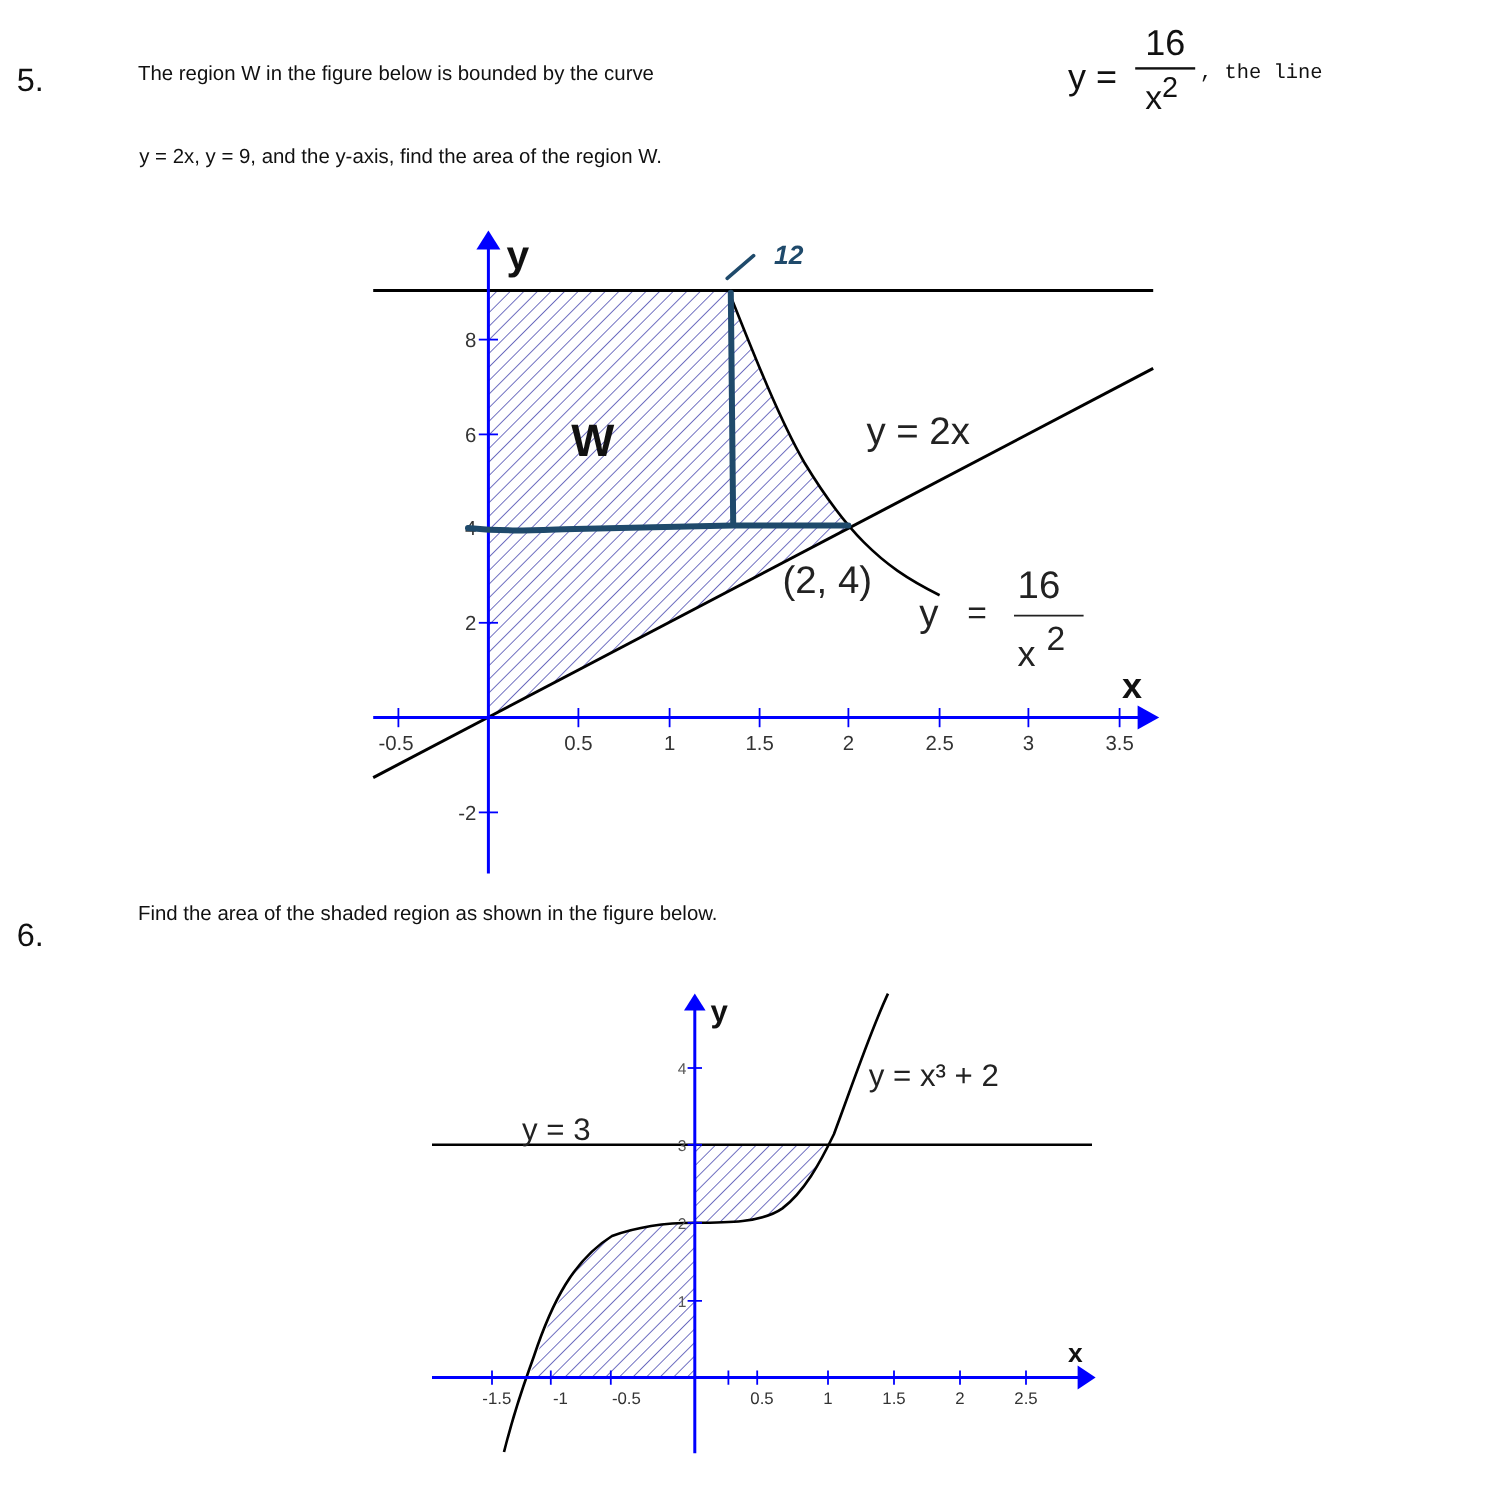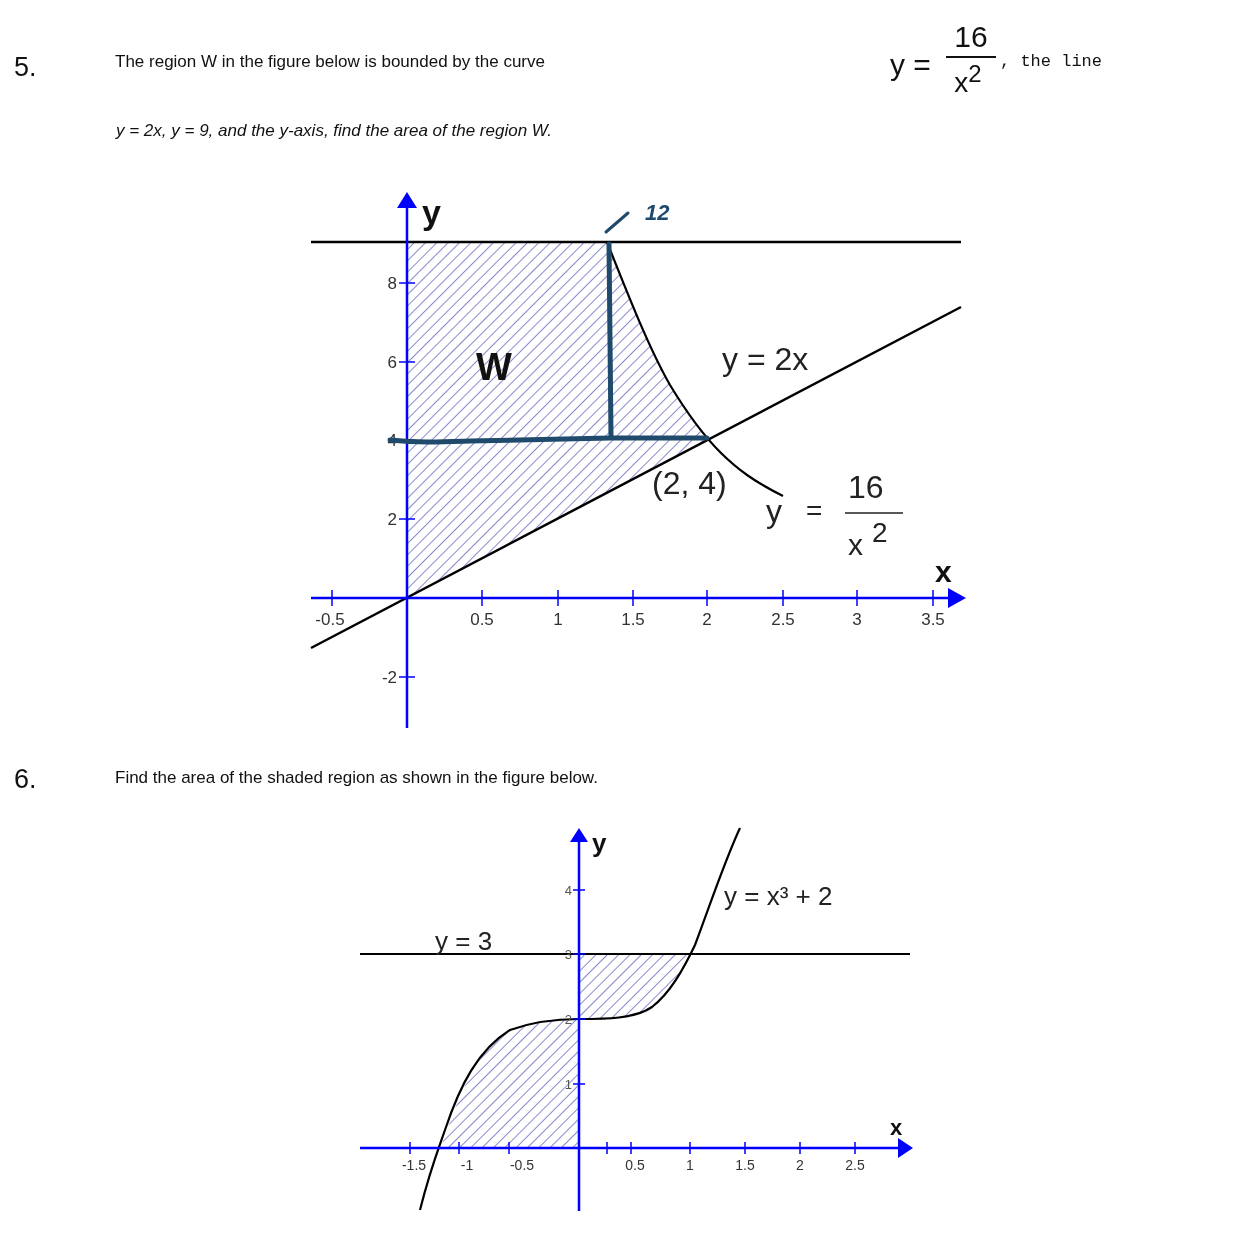--- a/index.html
+++ b/index.html
@@ -18,24 +18,24 @@
 
 <div class="qnum" style="left:14px; top:52px;">5.</div>
 <div class="qtext" style="left:115px; top:52px;">The region W in the figure below is bounded by the curve</div>
 <div class="qtext" style="left:890px; top:48px; font-size:30px;">y =</div>
 <div class="frac" style="left:946px; top:20px; width:50px;">
   <span class="num">16</span>
   <span class="bar"></span>
   <span style="font-size:28px; margin-left:-6px;"><span>x</span><sup style="font-size:24px;">2</sup></span>
 </div>
 <div class="qtext" style="left:1000px; top:52px;font-family:Liberation Mono, monospace;">, the line</div>
-<div class="qtext" style="left:116px; top:121px;font-style:italic;">y = 2x, y = 9,  and the y-axis, find the area of the region W.</div>
+<div class="qtext" style="left:116px; top:121px;">y = 2x, y = 9,  and the y-axis, find the area of the region W.</div>
 
 <div class="qnum" style="left:14px; top:764px;">6.</div>
-<div class="qtext" style="left:115px; top:768px;">Find the area of the shaded region as shown in the figure below.</div>
+<div class="qtext" style="left:115px; top:752px;">Find the area of the shaded region as shown in the figure below.</div>
 
 <svg width="1248" height="1239" viewBox="0 0 1248 1239">
   <defs>
     <pattern id="hatch1" patternUnits="userSpaceOnUse" width="8" height="8" patternTransform="rotate(45)">
       <line x1="0" y1="0" x2="0" y2="8" stroke="#4a4ab0" stroke-width="1.3"></line>
     </pattern>
     <pattern id="hatch2" patternUnits="userSpaceOnUse" width="8" height="8" patternTransform="rotate(45)">
       <line x1="0" y1="0" x2="0" y2="8" stroke="#4a4ab0" stroke-width="1.3"></line>
     </pattern>
   </defs>

